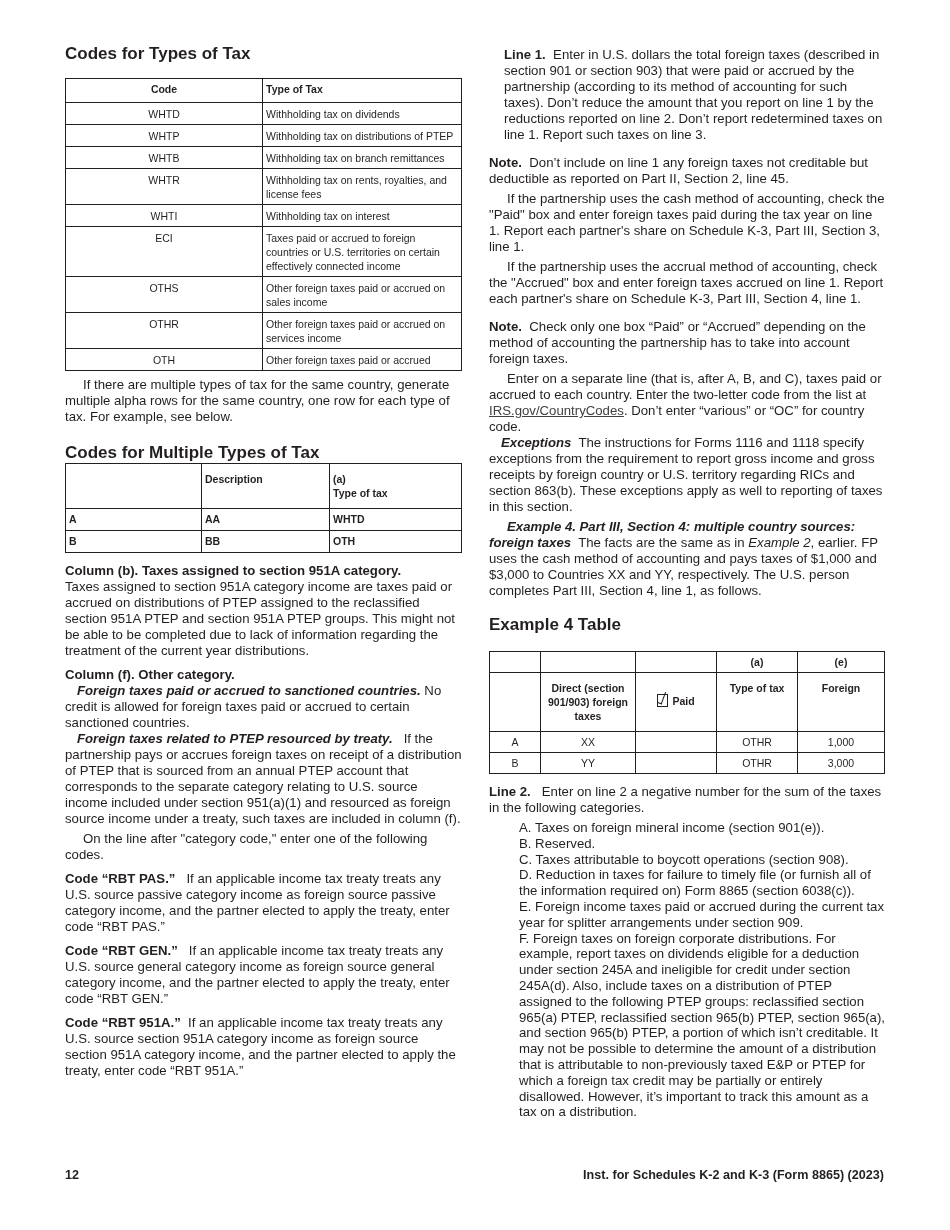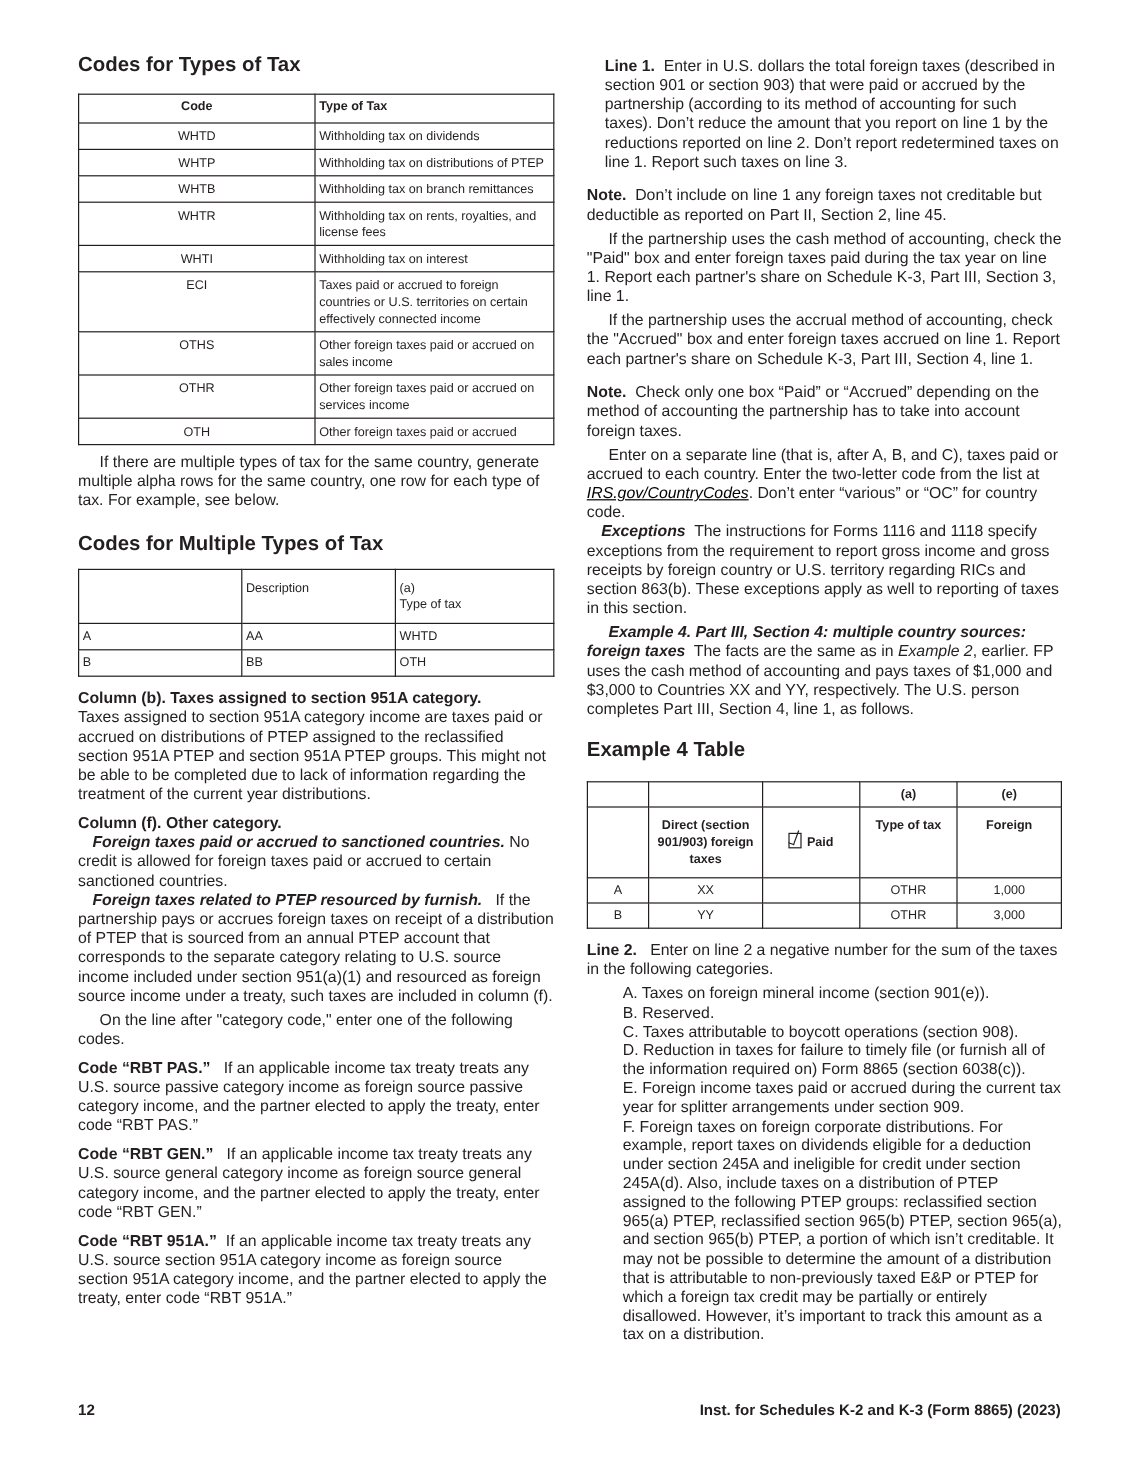--- a/index.html
+++ b/index.html
@@ -33,21 +33,21 @@
     #t-multi td.w2 { width: 121px; }
 
     
     #t-ex4 td { text-align: center; vertical-align: middle; padding: 2px; font-size: 10.5px; }
     #t-ex4 tr.top td { height: 16px; font-weight: bold; }
     #t-ex4 tr.hdr td { height: 48px; font-weight: bold; vertical-align: top; padding-top: 8px; }
     #t-ex4 tr.row td { height: 16px; }
     .chk { display: inline-block; width: 9px; height: 11px; border: 1px solid #231f20; position: relative; vertical-align: -2px; margin-right: 4px; }
     .chk::after { content: ""; position: absolute; left: 1px; top: -4px; width: 4px; height: 12px; border-right: 1.5px solid #231f20; border-bottom: 1.5px solid #231f20; transform: rotate(20deg); }
 
-    a.link { color: #000000; text-decoration: underline; font-style: italic; }
+    a.link { color: #404040; text-decoration: underline; }
 
     .list { padding-left: 30px; }
     .list p { line-height: 15.8px; }
 
     .footer { position: absolute; top: 1168px; font-size: 12.6px; font-weight: bold; }
     .footer-left { left: 65px; }
     .footer-right { right: 66px; }
   </style>
 </head>
 <body>
@@ -99,21 +99,21 @@
           <td class="c-code">OTH</td>
           <td>Other foreign taxes paid or accrued</td>
         </tr>
     </tbody>
   </table>
 
   <p class="indent" style="margin-top:6px;">If there are multiple types of tax for the same country, generate multiple alpha rows for the same country, one row for each type of tax. For example, see below.</p>
 
   <h2 style="margin-top:18px;">Codes for Multiple Types of Tax</h2>
 
-  <table class="doc" id="t-multi" style="margin-top:11px;">
+  <table class="doc" id="t-multi" style="font-weight:bold;">
     <tbody>
         <tr class="hdr">
       <td class="w1"></td>
       <td class="w2">Description</td>
       <td>
         <div>(a)</div>
         <div>Type of tax</div>
       </td>
     </tr>
     <tr>
@@ -133,21 +133,21 @@
     <b>Column (b). Taxes assigned to section 951A category.</b><br>
     <span>Taxes assigned to section 951A category income are taxes paid or accrued on distributions of PTEP assigned to the reclassified section 951A PTEP and section 951A PTEP groups. This might not be able to be completed due to lack of information regarding the treatment of the current year distributions.</span>
   </p>
 
   <p style="margin-top:8px;"><b>Column (f). Other category.</b></p>
   <p class="indent-sm">
     <b><i>Foreign taxes paid or accrued to sanctioned countries.</i></b>
     <span>No credit is allowed for foreign taxes paid or accrued to certain sanctioned countries.</span>
   </p>
   <p class="indent-sm">
-    <b><i>Foreign taxes related to PTEP resourced by furnish.</i></b>&nbsp;&nbsp;
+    <b><i>Foreign taxes related to PTEP resourced by treaty.</i></b>&nbsp;&nbsp;
     <span>If the partnership pays or accrues foreign taxes on receipt of a distribution of PTEP that is sourced from an annual PTEP account that corresponds to the separate category relating to U.S. source income included under section 951(a)(1) and resourced as foreign source income under a treaty, such taxes are included in column (f).</span>
   </p>
   <p class="indent" style="margin-top:4px;">On the line after "category code," enter one of the following codes.</p>
 
   <p style="margin-top:8px;">
     <b>Code “RBT PAS.”</b>&nbsp;&nbsp;
     <span>If an applicable income tax treaty treats any U.S. source passive category income as foreign source passive category income, and the partner elected to apply the treaty, enter code “RBT PAS.”</span>
   </p>
   <p style="margin-top:8px;">
     <b>Code “RBT GEN.”</b>&nbsp;&nbsp;

